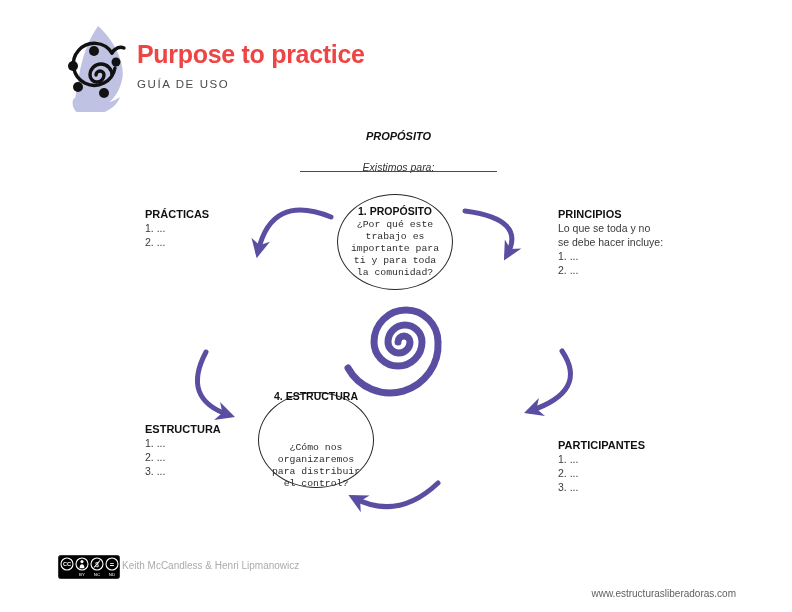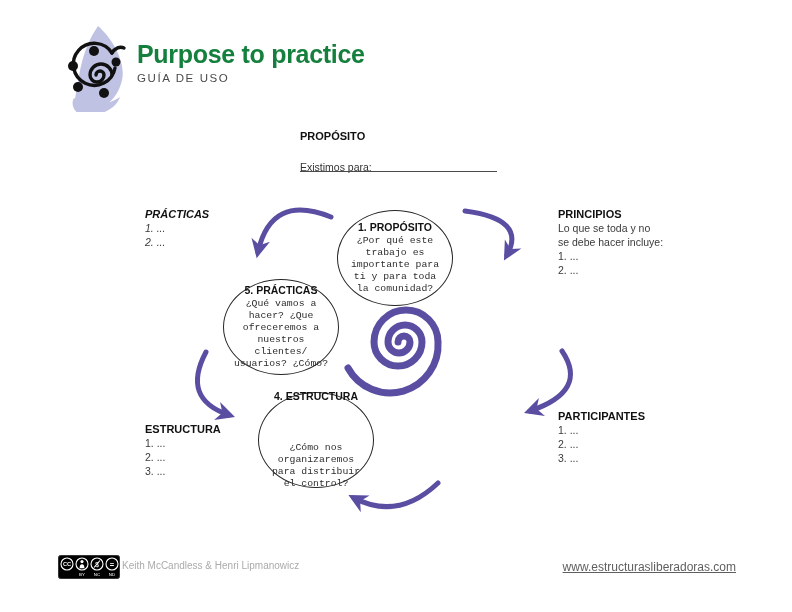--- a/index.html
+++ b/index.html
@@ -3,53 +3,53 @@
 <meta charset="utf-8">
 <style>
   html,body{margin:0;padding:0;background:#ffffff;}
   .page{
     position:relative; width:792px; height:612px; background:#fff;
     font-family:"Liberation Sans", sans-serif; overflow:hidden;
   }
   
   .logo{position:absolute; left:60px; top:24px; width:80px; height:88px;}
   .header-text{position:absolute; left:137px; top:40px;}
-  .title{font-size:25px; font-weight:bold; color:#15803d; letter-spacing:-0.3px;}
-  .subtitle{font-size:11.5px; color:#4a4a4a; letter-spacing:1.6px; margin-top:3px;}
+  .title{font-size:25px; font-weight:bold; color:#ef4444; letter-spacing:-0.3px;}
+  .subtitle{font-size:11.5px; color:#4a4a4a; letter-spacing:1.6px; margin-top:9px;}
   
-  .top-label{position:absolute; left:300px; top:130px; width:197px; text-align:left;}
+  .top-label{position:absolute; left:300px; top:130px; width:197px; text-align:center;font-style:italic;}
   .top-label .h{font-size:11px; font-weight:bold; color:#111;}
   .top-label .s{font-size:10.5px; color:#333; margin-top:19px;}
   .write-line{position:absolute; left:300px; top:171px; width:197px; border-top:1.2px solid #4a4a4a; height:0;}
   
   .arrows-svg{position:absolute; left:0; top:0; z-index:1;}
   .circle{
     position:absolute; width:116px; height:96px; background:#fff;
     border:1.5px solid #262626; border-radius:50%;
     display:flex; flex-direction:column; align-items:center; justify-content:center;
     text-align:center; padding:6px 9px; box-sizing:border-box; z-index:2;
   }
   .c-title{font-size:10.5px; font-weight:bold; color:#111; margin-bottom:2px;}
   .c-body{font-size:9.8px; color:#2e2e2e; line-height:1.24;font-family:Liberation Mono, monospace;}
-  .circle-1{left:337px; top:210px;}
+  .circle-1{left:337px; top:194px;}
   .circle-2{left:445px; top:277px;}
   .circle-3{left:404px; top:392px;}
   .circle-4{left:258px; top:392px;gap:38px;}
   .circle-5{left:223px; top:279px;}
   .side-label{position:absolute; z-index:2;}
   .side-label .h{font-size:11px; font-weight:bold; color:#111; margin-bottom:2px;}
   .side-label .l{font-size:10.5px; color:#3a3a3a; line-height:1.33;}
-  .sl-practicas{left:145px; top:208px; width:110px;font-style:italic;}
+  .sl-practicas{left:145px; top:208px; width:110px;}
   .sl-principios{left:558px; top:208px; width:135px;}
   .sl-estructura{left:145px; top:423px; width:110px;}
-  .sl-participantes{left:558px; top:410px; width:135px;}
+  .sl-participantes{left:558px; top:439px; width:135px;}
   
   .cc-badge{position:absolute; left:58px; top:555px;}
   .credits{position:absolute; left:122px; top:560px; font-size:10px; color:#ababab;}
-  .website{position:absolute; right:56px; top:560px; font-size:12px; color:#5f5f5f;text-decoration:underline;}
+  .website{position:absolute; right:56px; top:588px; font-size:10px; color:#5f5f5f;}
 </style>
 </head>
 <body>
 
 <div class="page">
 
   <svg class="logo" viewBox="0 0 80 88" width="80" height="88">
     <g fill="#bfc2e2">
       <path d="M38 2 C 54 16 66 40 62 56 C 58 74 46 83 32 88 C 23 91 13 85 15 75 C 19 56 20 28 38 2 Z"></path>
       <path d="M14 74 C 28 83 46 82 60 73 C 55 88 32 95 18 89 C 13 86 11 79 14 74 Z"></path>
@@ -96,24 +96,20 @@
   </svg>
 
   <div class="circle circle-1">
     <div class="c-title">1. PROPÓSITO</div>
     <div class="c-body">¿Por qué este trabajo es importante para ti y para toda la comunidad?</div>
   </div>
   <div class="circle circle-4">
     <div class="c-title">4. ESTRUCTURA</div>
     <div class="c-body">¿Cómo nos organizaremos para distribuir el control?</div>
   </div>
-  <div class="circle circle-5">
-    <div class="c-title">5. PRÁCTICAS</div>
-    <div class="c-body">¿Qué vamos a hacer? ¿Que ofreceremos a nuestros clientes/ usuarios? ¿Cómo?</div>
-  </div>
 
   <div class="side-label sl-practicas">
     <div class="h">PRÁCTICAS</div>
     <div class="l">1. ...</div>
     <div class="l">2. ...</div>
   </div>
   <div class="side-label sl-principios">
     <div class="h">PRINCIPIOS</div>
     <div class="l">Lo que se toda y no</div>
     <div class="l">se debe hacer incluye:</div>

